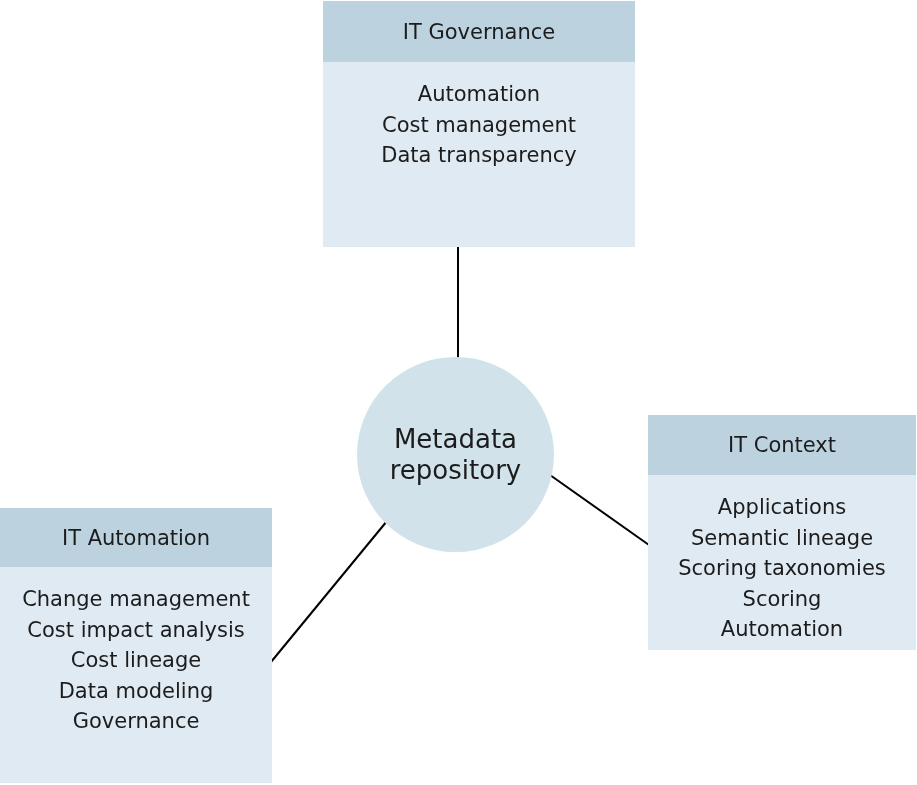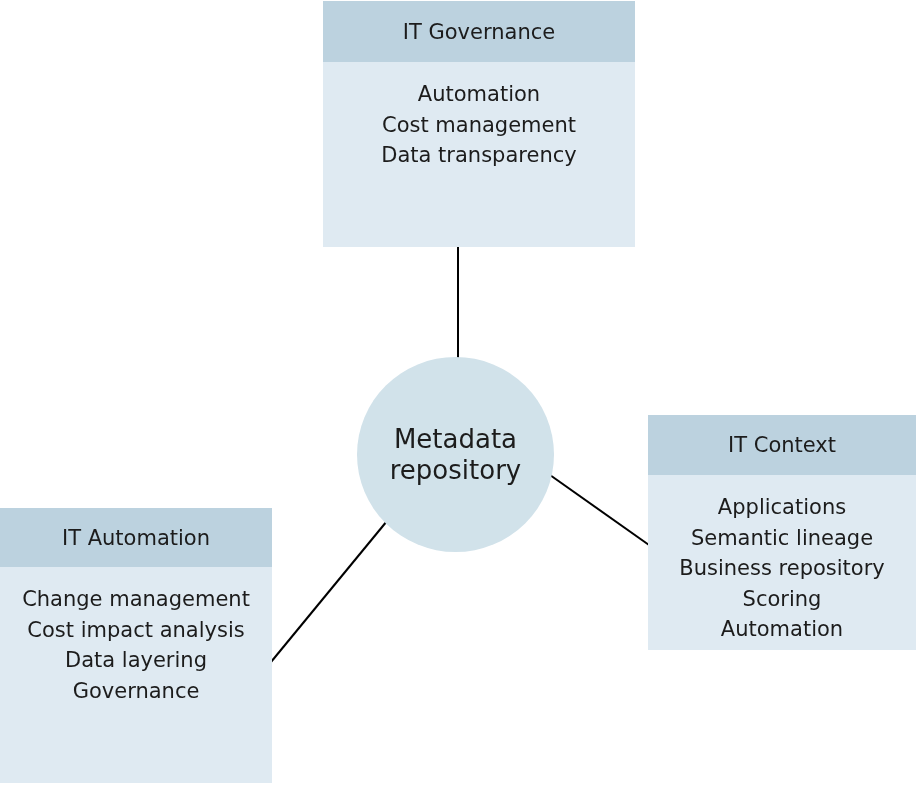--- a/index.html
+++ b/index.html
@@ -75,32 +75,33 @@
       <div>Cost management</div>
       <div>Data transparency</div>
     </div>
   </div>
 
   <div class="node-box box-context">
     <div class="box-header">IT Context</div>
     <div class="box-body">
       <div>Applications</div>
       <div>Semantic lineage</div>
-      <div>Business repository</div>
+      <div>Scoring taxonomies</div>
       <div>Scoring</div>
       <div>Automation</div>
     </div>
   </div>
 
   <div class="node-box box-automation">
     <div class="box-header">IT Automation</div>
     <div class="box-body">
       <div>Change management</div>
       <div>Cost impact analysis</div>
-      <div>Data layering</div>
+      <div>Cost lineage</div>
+      <div>Data modeling</div>
       <div>Governance</div>
     </div>
   </div>
 
   <div class="center-circle">
     <div>Metadata</div>
     <div>repository</div>
   </div>
 
 </div>

